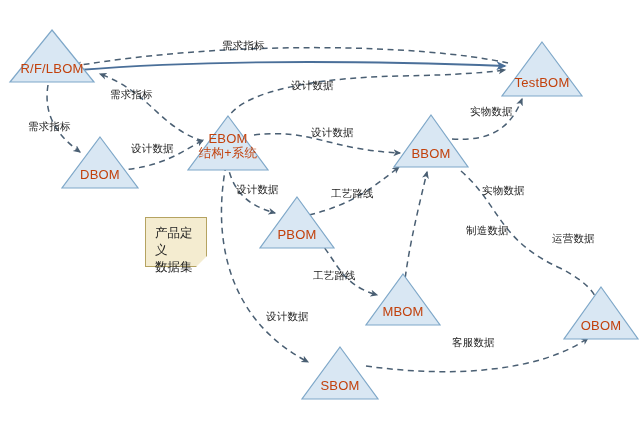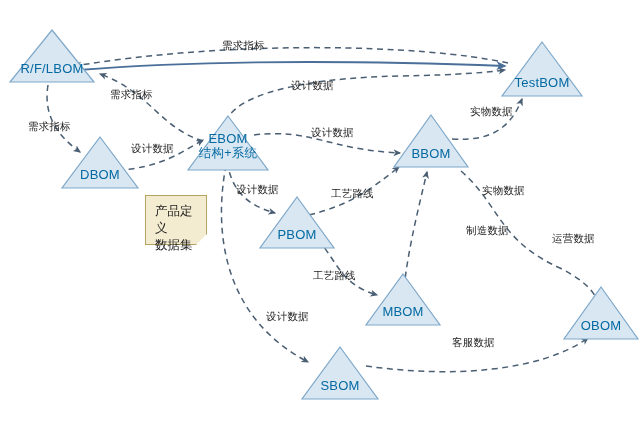--- a/index.html
+++ b/index.html
@@ -30,21 +30,21 @@
   .node svg {
     display: block;
     overflow: visible;
   }
   .node-label {
     position: absolute;
     left: 50%;
     transform: translateX(-50%);
     white-space: nowrap;
     text-align: center;
-    color: #0369a1;
+    color: #c2410c;
     font-size: 13px;
     line-height: 13px;
     letter-spacing: 0.2px;
     pointer-events: none;
   }
   .node-label.two-line {
     line-height: 14px;
   }
   .node-label .l2 {
     display: block;
@@ -62,20 +62,21 @@
   .note {
     position: absolute;
     background: #f4ecd0;
     border: 1px solid #b5a361;
     color: #222222;
     font-size: 12.5px;
     line-height: 17px;
     padding: 7px 8px 9px 9px;
     text-align: left;
     box-sizing: border-box;
+    margin-top: 22px;
   }
   .note .note-fold {
     position: absolute;
     right: -1px;
     bottom: -1px;
     width: 0;
     height: 0;
     border-left: 11px solid transparent;
     border-bottom: 11px solid #ffffff;
   }

